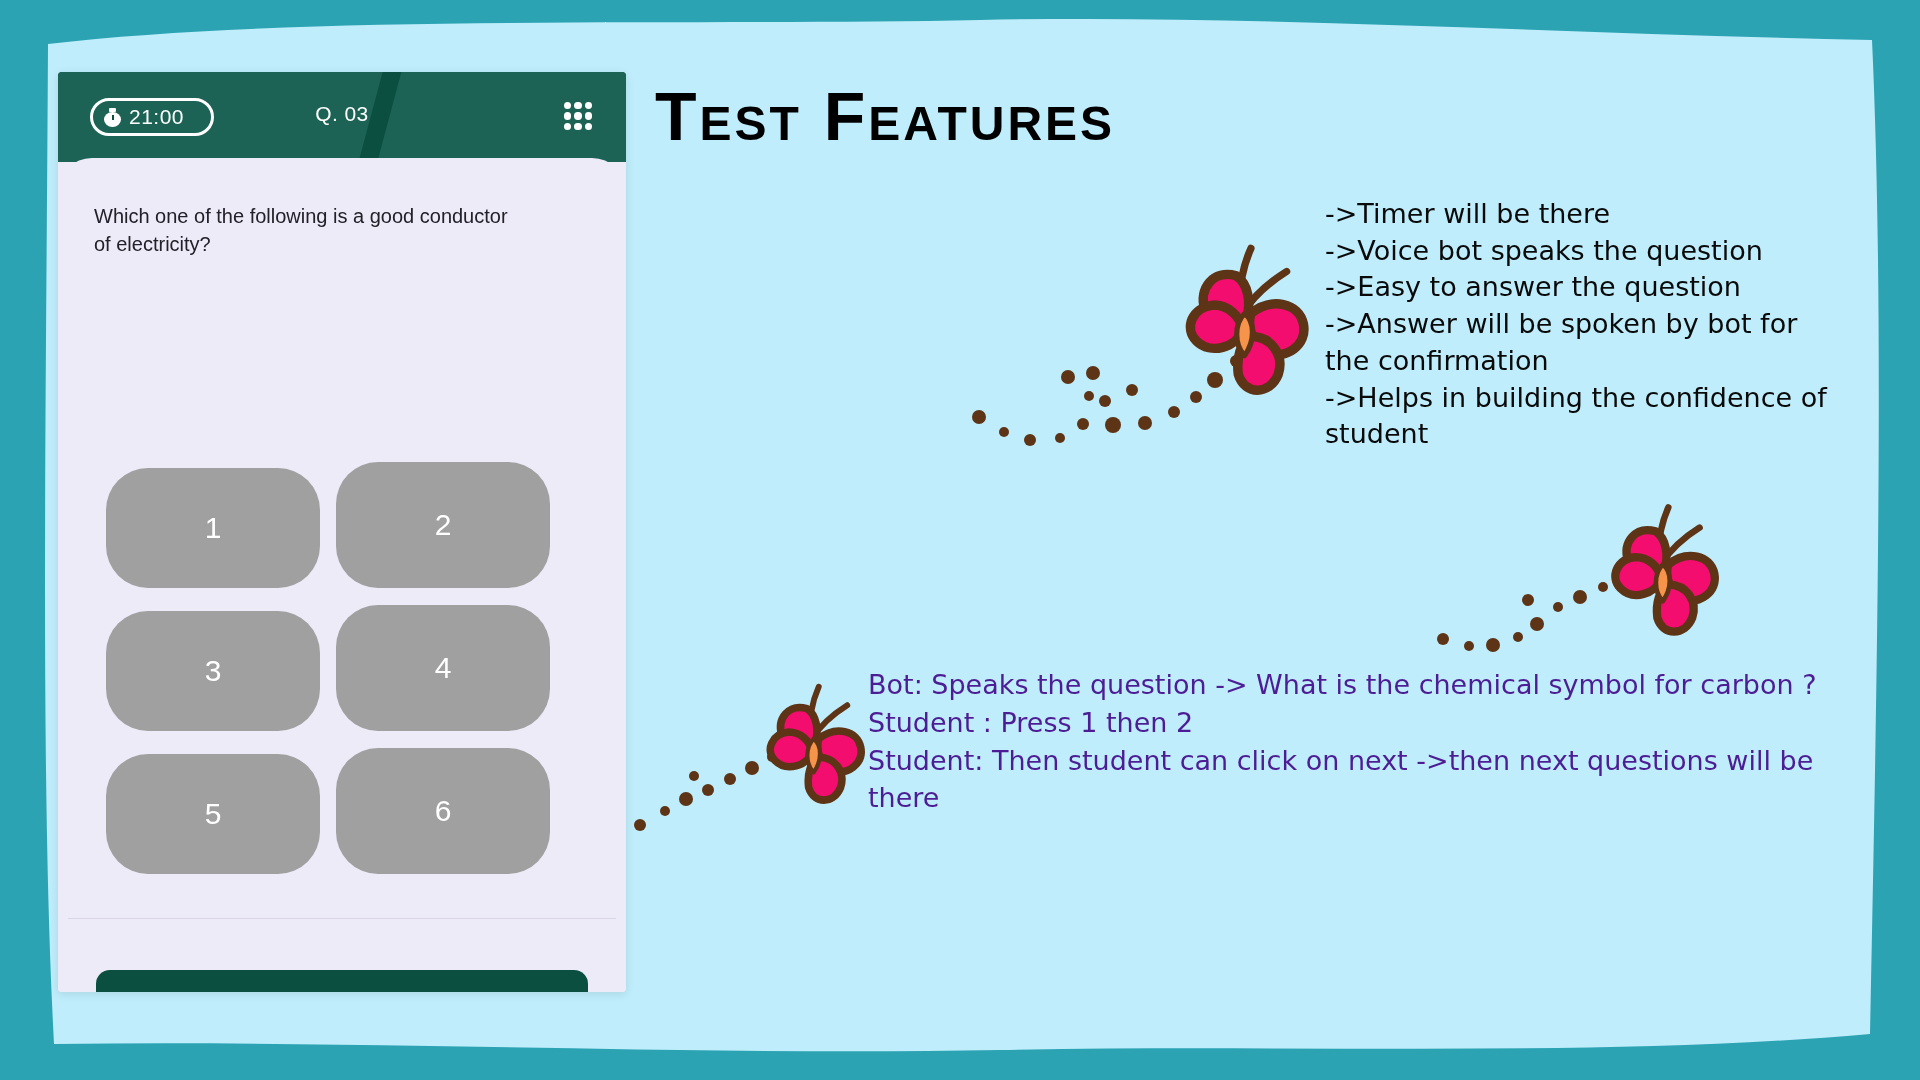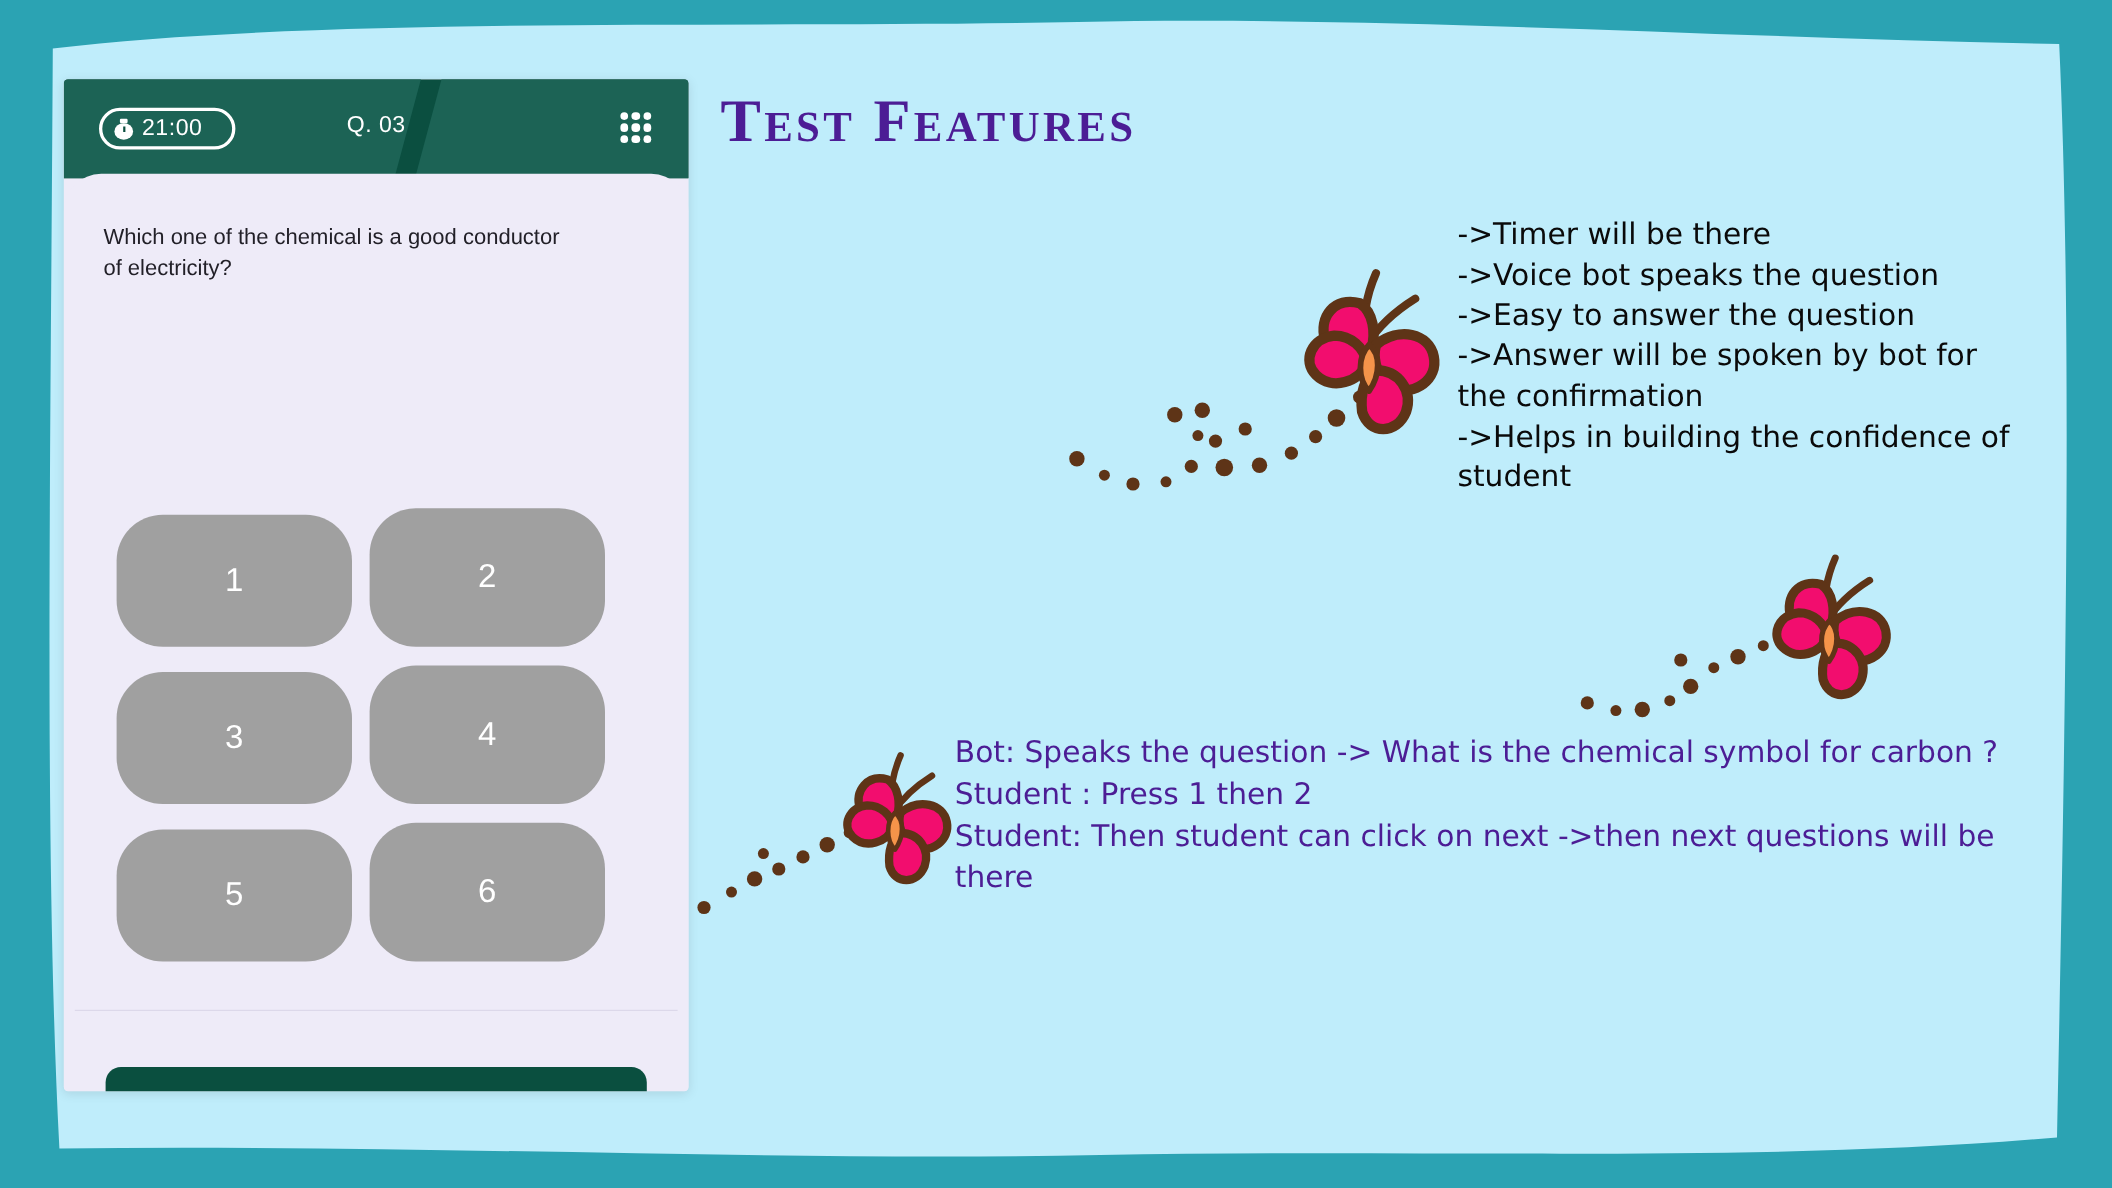--- a/index.html
+++ b/index.html
@@ -227,23 +227,23 @@
     border: none;
     cursor: pointer;
     margin-top: 22px;
   }
 
   
   .slide-title {
     position: absolute;
     left: 655px;
     top: 82px;
-    color: #4c1d95;
-    font-size: 55px;
-    font-family: Liberation Serif, serif;
+    color: #000000;
+    font-size: 68px;
+    font-family: Liberation Sans, sans-serif;
     font-weight: bold;
     font-variant: small-caps;
     letter-spacing: 3px;
     line-height: 1.0;
   }
 
   .features-list {
     position: absolute;
     left: 1325px;
     top: 196px;
@@ -317,21 +317,21 @@
           <i></i>
           <i></i>
           <i></i>
           <i></i>
           <i></i>
       </div>
     </div>
 
     <div class="phone-card">
 
-      <div class="question-text">Which one of the chemical is a good conductor of electricity?</div>
+      <div class="question-text">Which one of the following is a good conductor of electricity?</div>
 
       <div class="options">
         <div class="option c0 r0">1</div>
         <div class="option c1 r0">2</div>
         <div class="option c0 r1">3</div>
         <div class="option c1 r1">4</div>
         <div class="option c0 r2">5</div>
         <div class="option c1 r2">6</div>
       </div>
 

